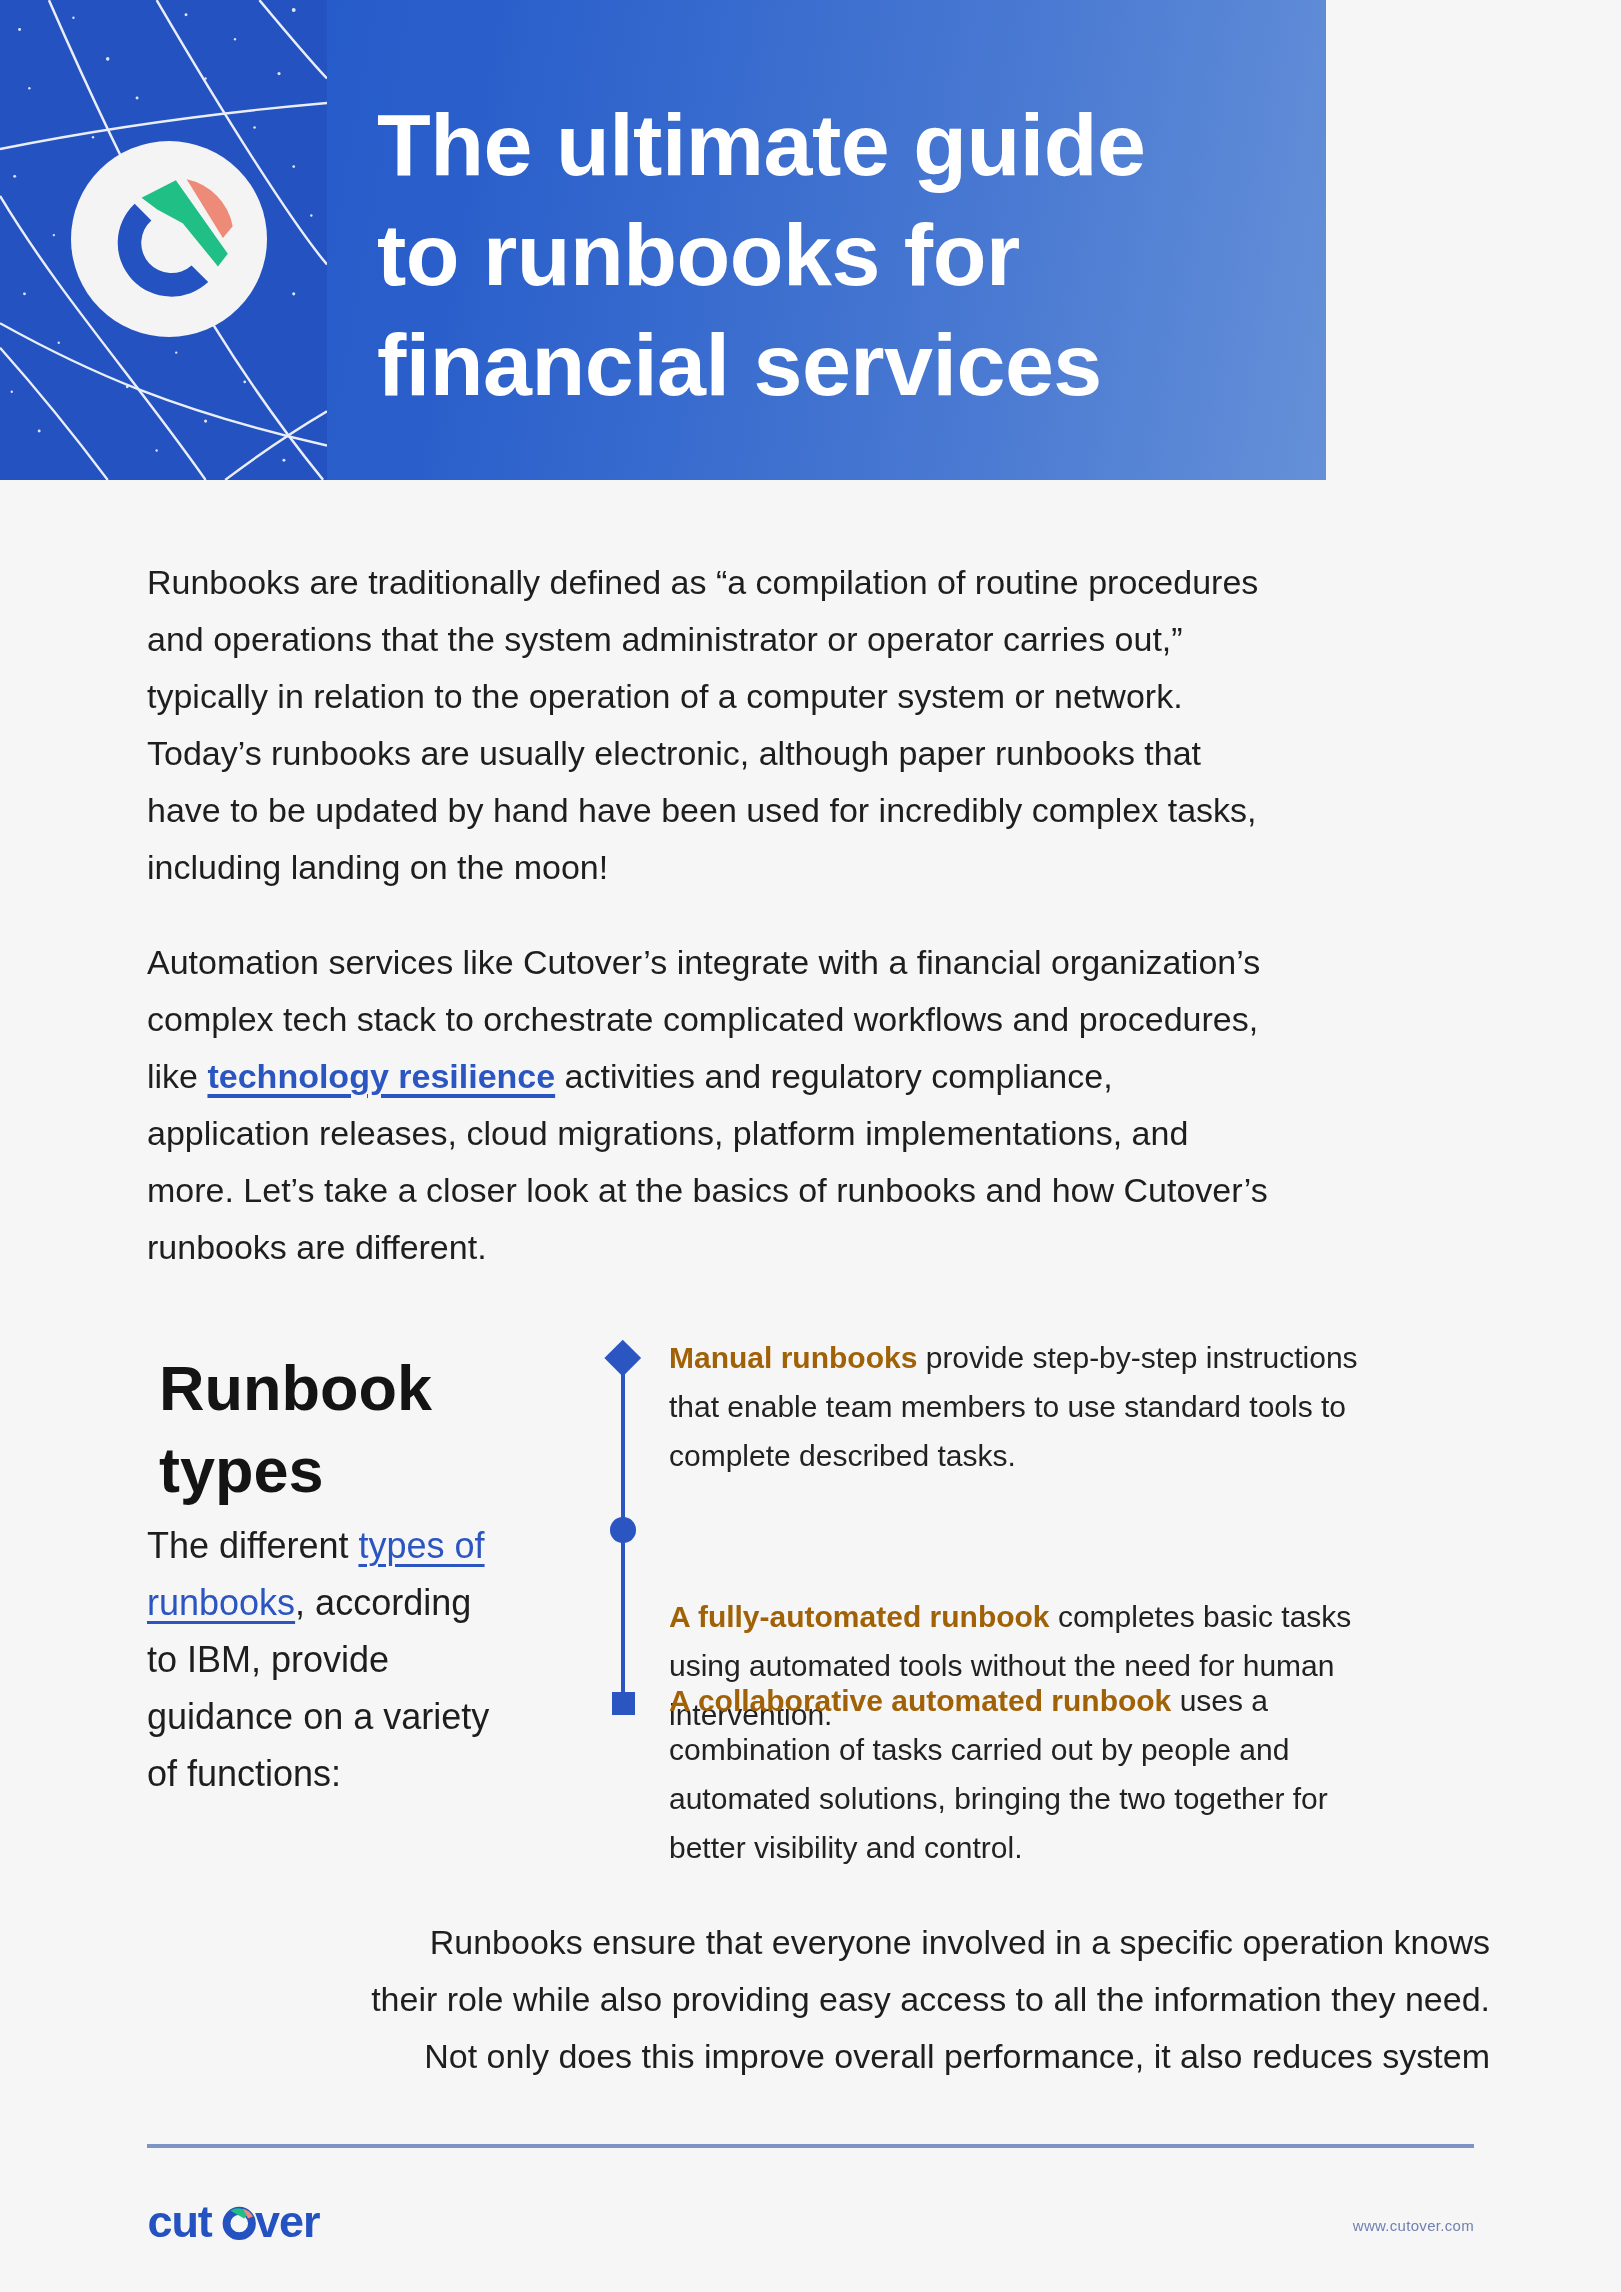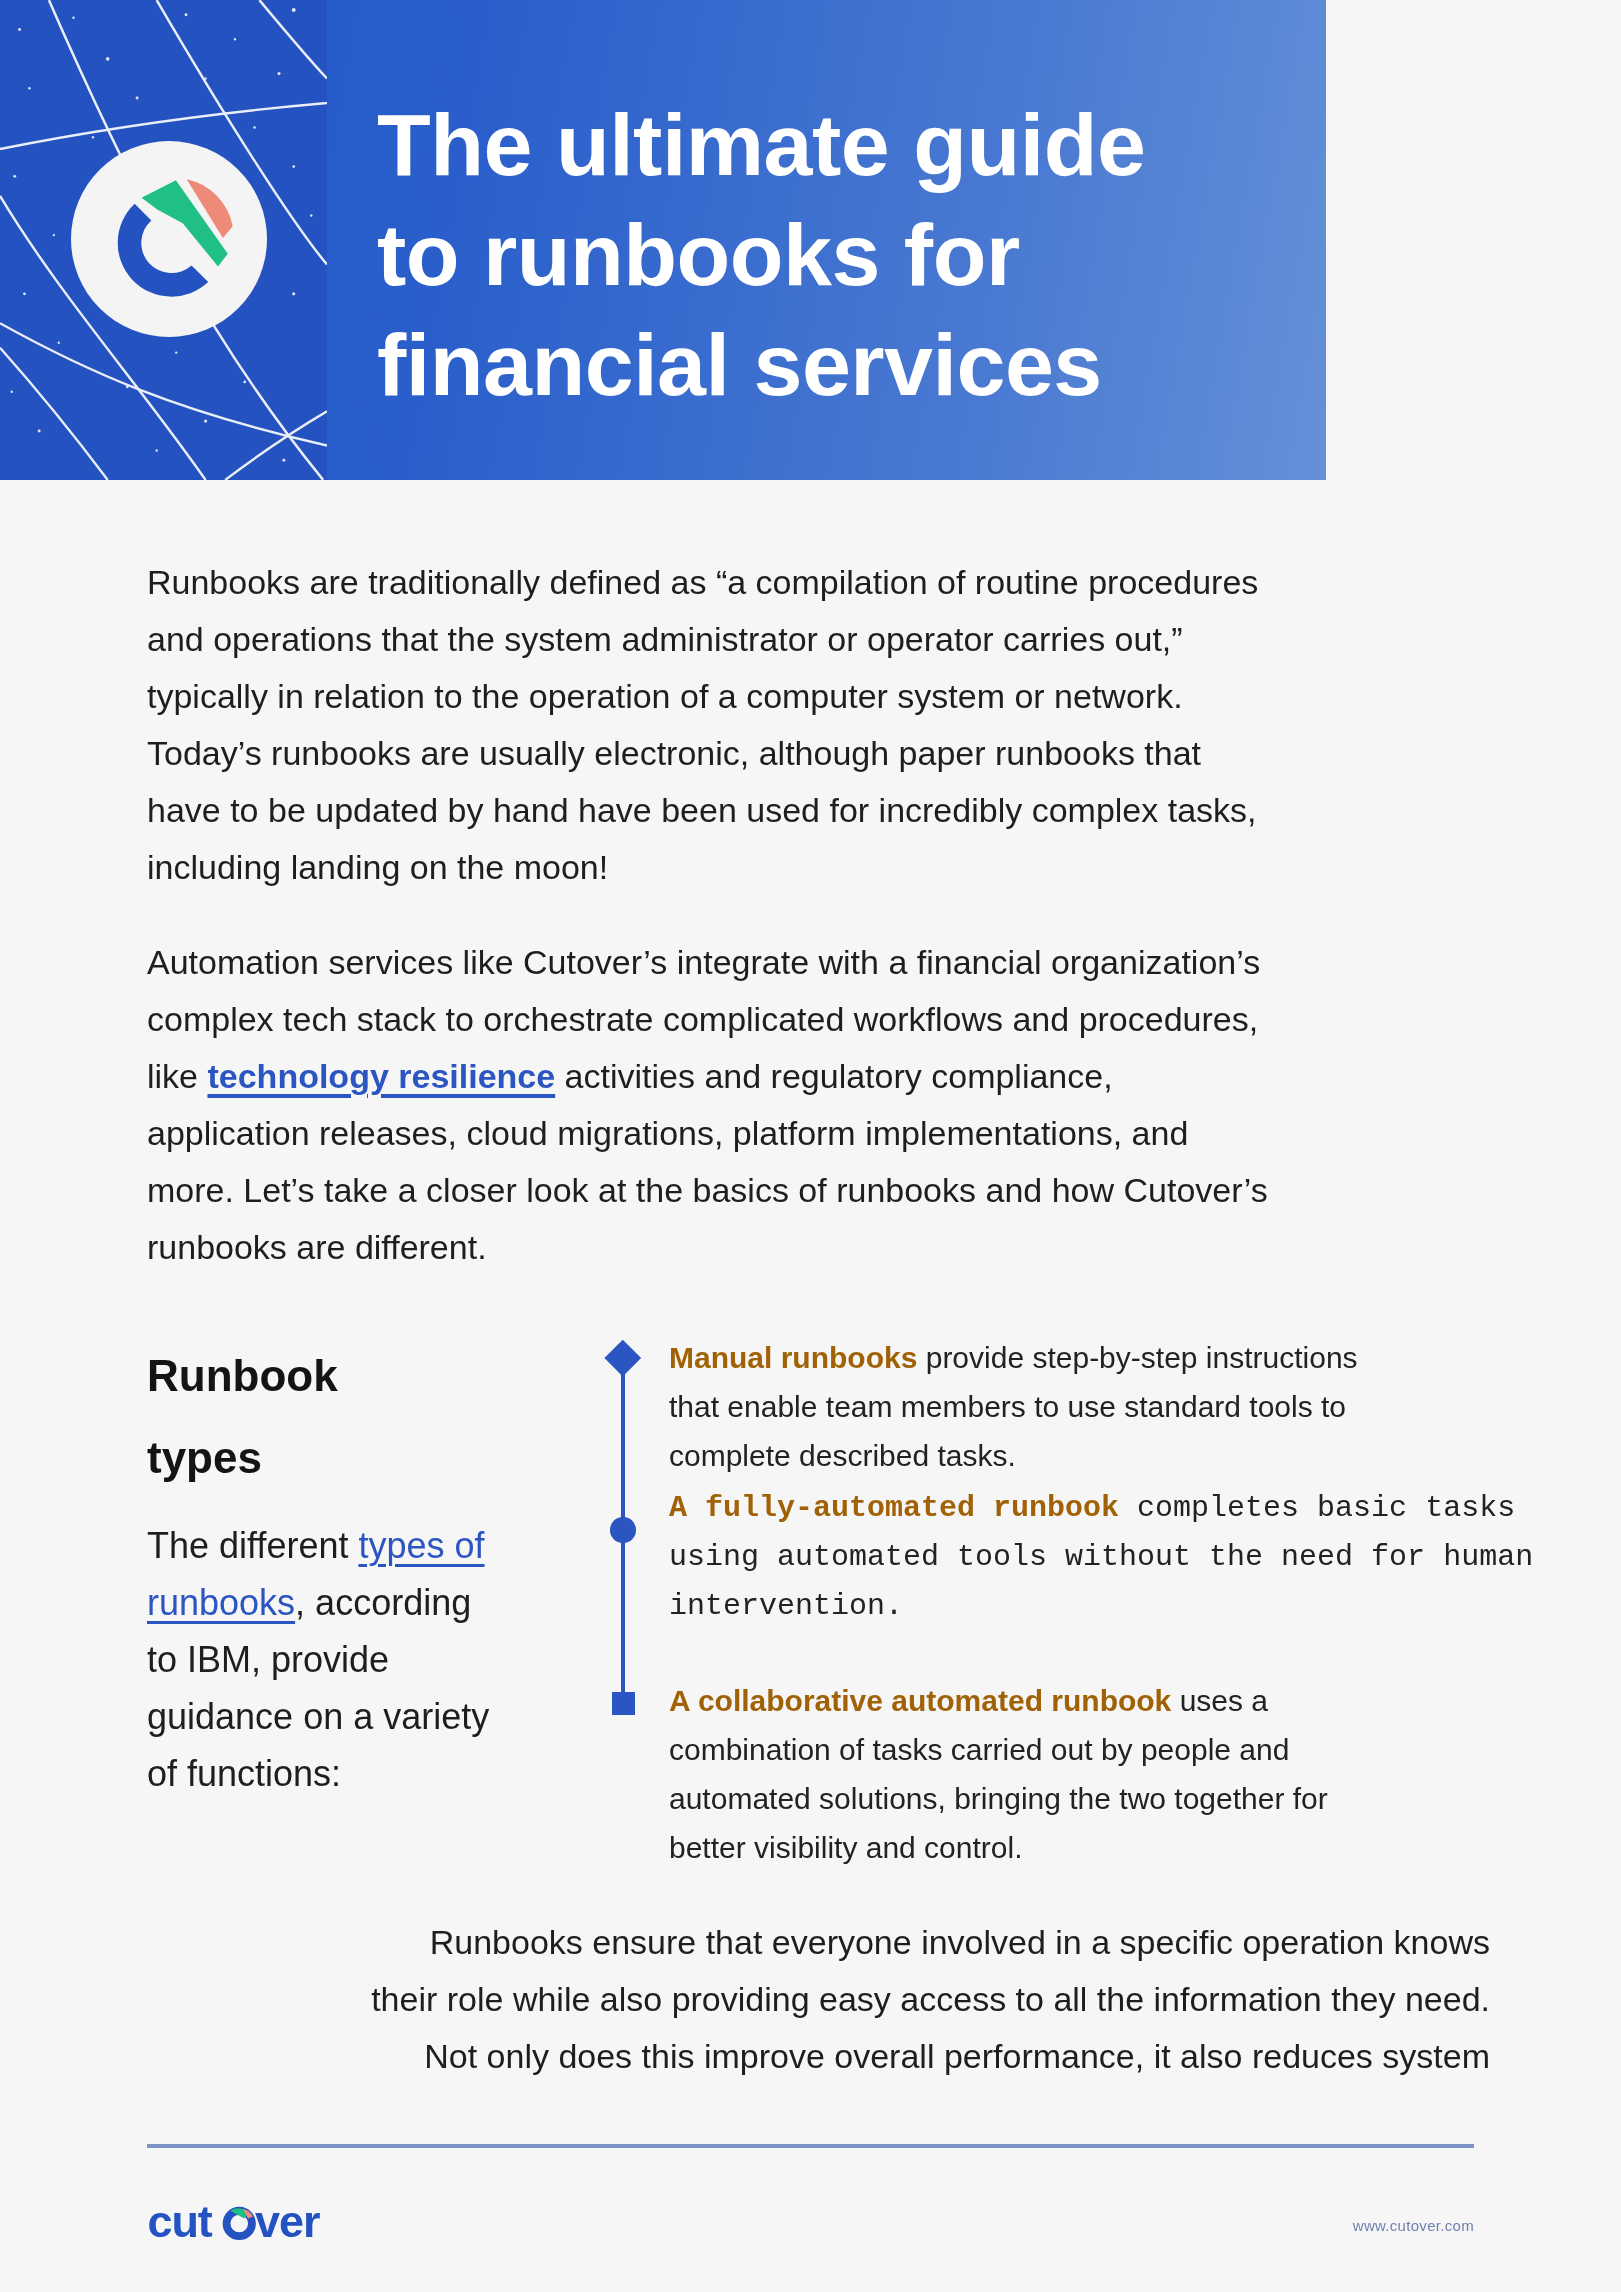--- a/index.html
+++ b/index.html
@@ -16,21 +16,21 @@
   .logo-badge svg { position: absolute; left: 0; top: 0; }
   .title { position: absolute; left: 377px; top: 90px; margin: 0; color: #ffffff; font-weight: 700;
     font-size: 88px; line-height: 110px; letter-spacing: -0.5px; }
   .title span { display: block; white-space: nowrap; }
 
   .para { position: absolute; left: 147px; width: 1343px; margin: 0; font-size: 34px; line-height: 57px; color: #1e1e1e; }
   .para span.ln { display: block; white-space: nowrap; }
   .link-bold { color: #2b55c0; font-weight: 700; text-decoration: underline; text-decoration-thickness: 3.9px; text-underline-offset: 5.9px; }
   .link { color: #2b55c0; text-decoration: underline; text-decoration-thickness: 2.9px; text-underline-offset: 5.9px; }
 
-  .section-title { position: absolute; left: 147px; top: 1335px; margin: 0; font-size: 44px; line-height: 82px; font-weight: 700; color: #141414; }
+  .section-title { position: absolute; left: 147px; top: 1335px; margin: 12px; font-size: 63px; line-height: 82px; font-weight: 700; color: #141414; }
   .section-title span { display: block; }
   .intro { position: absolute; left: 147px; top: 1517px; width: 412px; margin: 0; font-size: 36px; line-height: 57px; color: #1e1e1e; }
   .intro span.ln { display: block; white-space: nowrap; }
 
   .timeline-line { position: absolute; left: 621px; top: 1358px; width: 3.9px; height: 345px; background: #2b55c0; }
   .marker { position: absolute; background: #2b55c0; }
   .marker.diamond { left: 610px; top: 1345px; width: 25.5px; height: 25.5px; transform: rotate(45deg); }
   .marker.circle { left: 610px; top: 1517px; width: 25.5px; height: 25.5px; border-radius: 50%; }
   .marker.square { left: 612px; top: 1692px; width: 22.5px; height: 22.5px; }
 
@@ -138,21 +138,21 @@
 <div class="marker diamond"></div>
 <div class="marker circle"></div>
 <div class="marker square"></div>
 
 <p class="tl-item" style="top:1333px;">
   <span class="ln"><b>Manual runbooks</b><span> provide step-by-step instructions</span></span>
   <span class="ln">that enable team members to use standard tools to</span>
   <span class="ln">complete described tasks.</span>
 </p>
 
-<p class="tl-item" style="top:1484px;font-family:Liberation Mono, monospace;">
+<p class="tl-item" style="top:1592px;">
   <span class="ln"><b>A fully-automated runbook</b><span> completes basic tasks</span></span>
   <span class="ln">using automated tools without the need for human</span>
   <span class="ln">intervention.</span>
 </p>
 
 <p class="tl-item" style="top:1676px;">
   <span class="ln"><b>A collaborative automated runbook</b><span> uses a</span></span>
   <span class="ln">combination of tasks carried out by people and</span>
   <span class="ln">automated solutions, bringing the two together for</span>
   <span class="ln">better visibility and control.</span>

